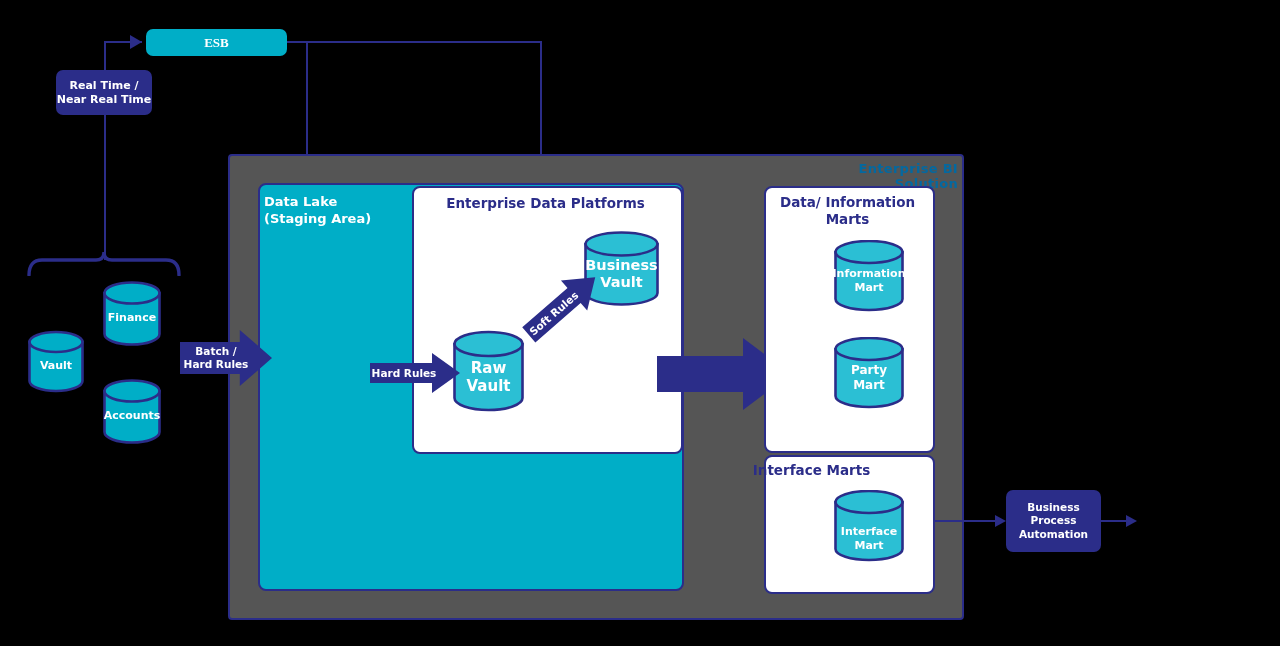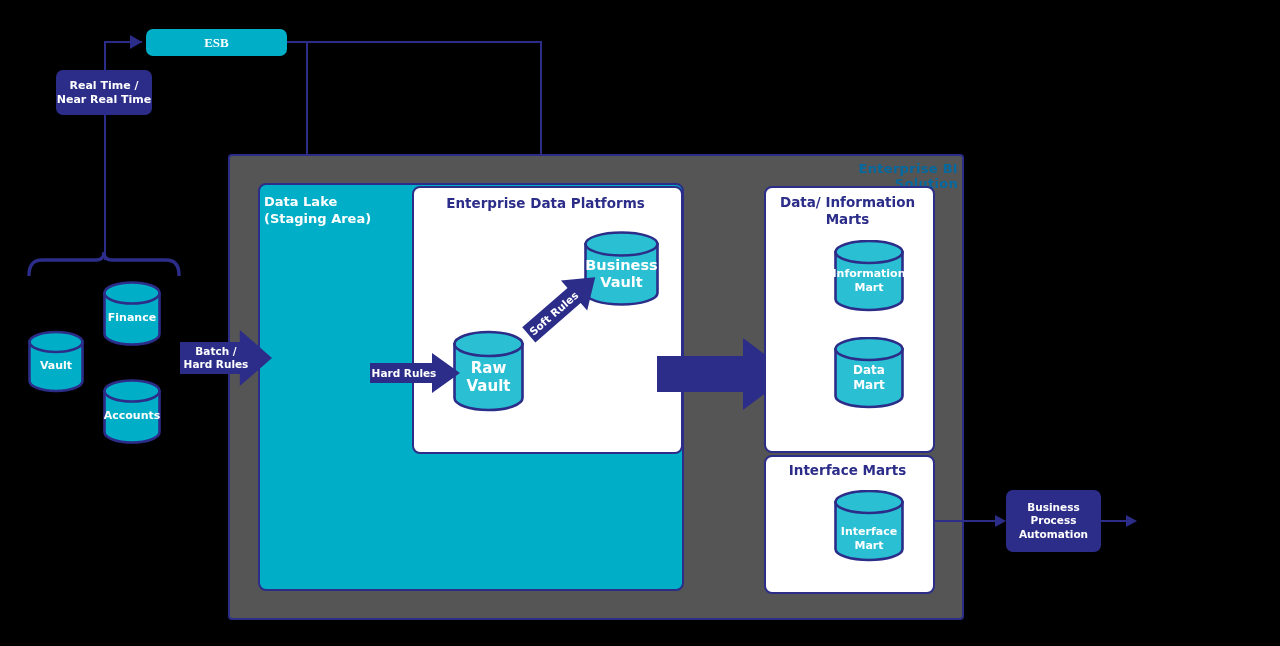--- a/index.html
+++ b/index.html
@@ -198,27 +198,27 @@
     </svg>
     <div class="cyltext" style="font-size:11px;padding-top:8px;">Information
 Mart</div>
   </div>
 
   <div class="cyl" style="left:833px;top:337px;width:72px;height:73px;">
     <svg viewBox="0 0 72 73" preserveAspectRatio="none">
       <path d="M2.5 12 L2.5 59 A33.5 11 0 0 0 69.5 59 L69.5 12 Z" fill="#2BBFD4" stroke="#2B2D89" stroke-width="2.6"></path>
       <ellipse cx="36" cy="12" rx="33.5" ry="11" fill="#2BBFD4" stroke="#2B2D89" stroke-width="2.6"></ellipse>
     </svg>
-    <div class="cyltext" style="font-size:12px;padding-top:8px;">Data
+    <div class="cyltext" style="font-size:12px;padding-top:8px;">Party
 Mart</div>
   </div>
 
   <div class="whitepanel" style="left:764px;top:455px;width:167px;height:135px;"></div>
 
-  <div class="panel-title" style="left:764px;top:462px;width:167px;font-size:13.5px;">Interface Marts</div>
+  <div class="panel-title" style="left:728px;top:462px;width:167px;font-size:13.5px;">Interface Marts</div>
 
   <div class="cyl" style="left:833px;top:490px;width:72px;height:73px;">
     <svg viewBox="0 0 72 73" preserveAspectRatio="none">
       <path d="M2.5 12 L2.5 59 A33.5 11 0 0 0 69.5 59 L69.5 12 Z" fill="#2BBFD4" stroke="#2B2D89" stroke-width="2.6"></path>
       <ellipse cx="36" cy="12" rx="33.5" ry="11" fill="#2BBFD4" stroke="#2B2D89" stroke-width="2.6"></ellipse>
     </svg>
     <div class="cyltext" style="font-size:11px;padding-top:24px;">Interface
 Mart</div>
   </div>
 

